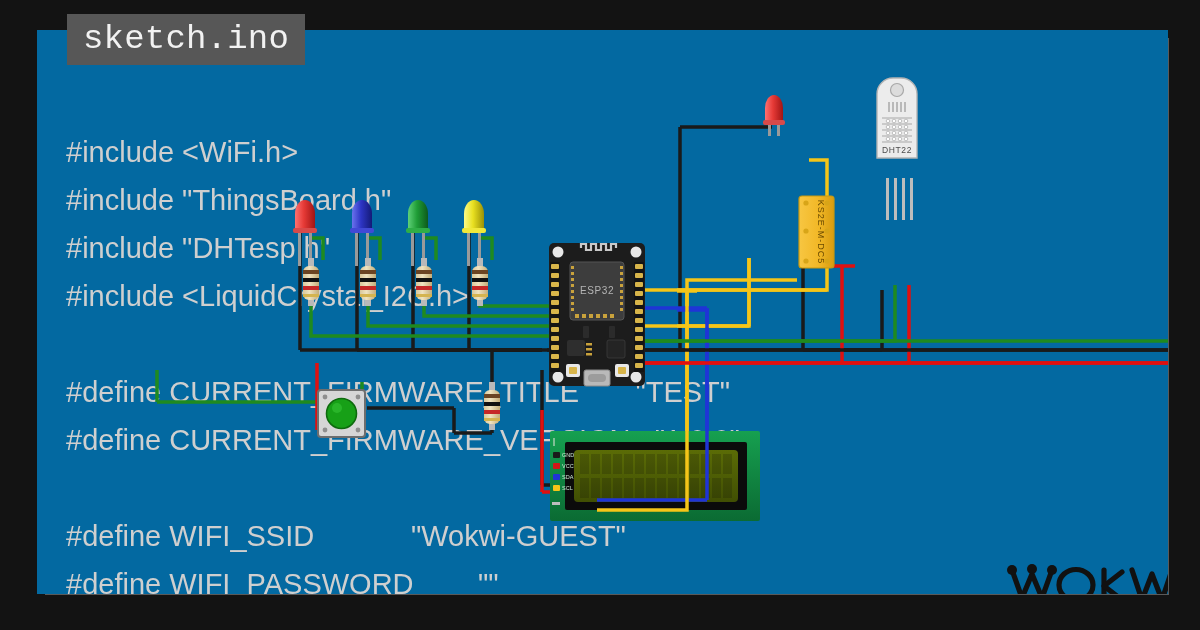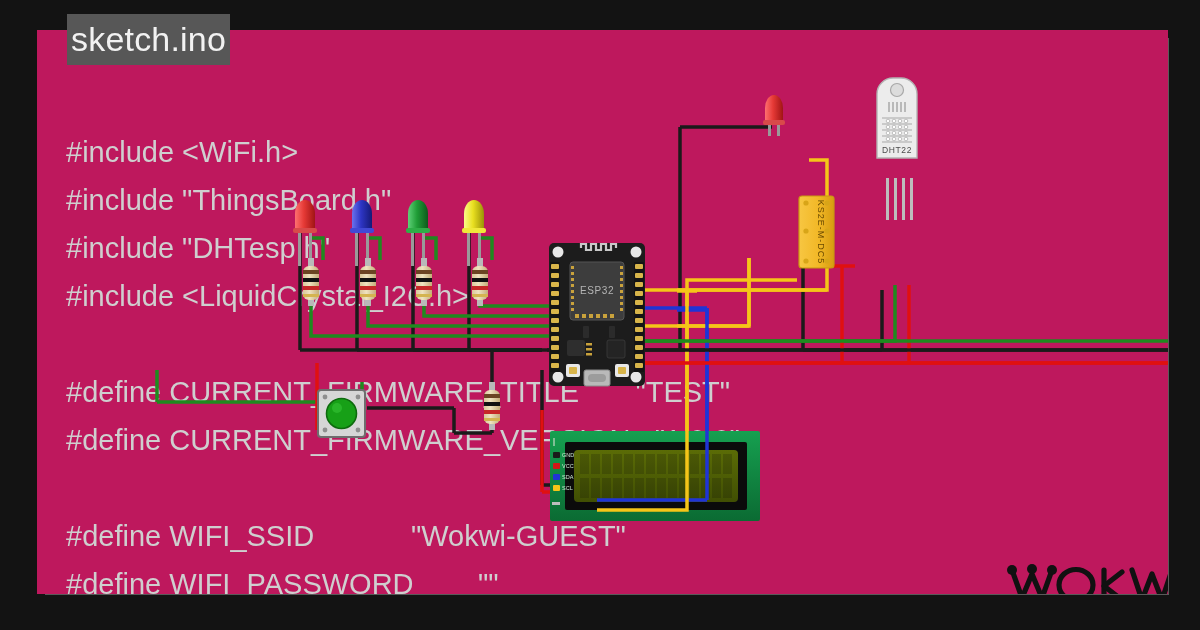--- a/index.html
+++ b/index.html
@@ -12,35 +12,36 @@
   }
   #root{position:absolute;inset:0;}
 
   
   .shadow-layer{
     position:absolute;left:45px;top:38px;width:1124px;height:557px;
     background:#5a5a5a;
   }
   .canvas{
     position:absolute;left:37px;top:30px;width:1131px;height:564px;
-    background:#be185d;overflow:hidden;
+    background:#0369a1;overflow:hidden;
   }
 
   
   .sketch-chip{
     position:absolute;left:67px;top:14px;
     background:#575757;
     color:#f2f2f2;
     font-size:34px;
     line-height:51px;
     height:51px;
-    padding:0 4px;
+    padding:0 16px;
     letter-spacing:.2px;
     white-space:nowrap;
     z-index:40;
+    font-family:Liberation Mono, monospace;
   }
 
   
   .code{
     position:absolute;left:0;top:0;width:1131px;height:564px;
     color:#cfcfcf;
     font-size:29px;
     font-family:"Liberation Sans","DejaVu Sans",sans-serif;
     z-index:5;
     pointer-events:none;

